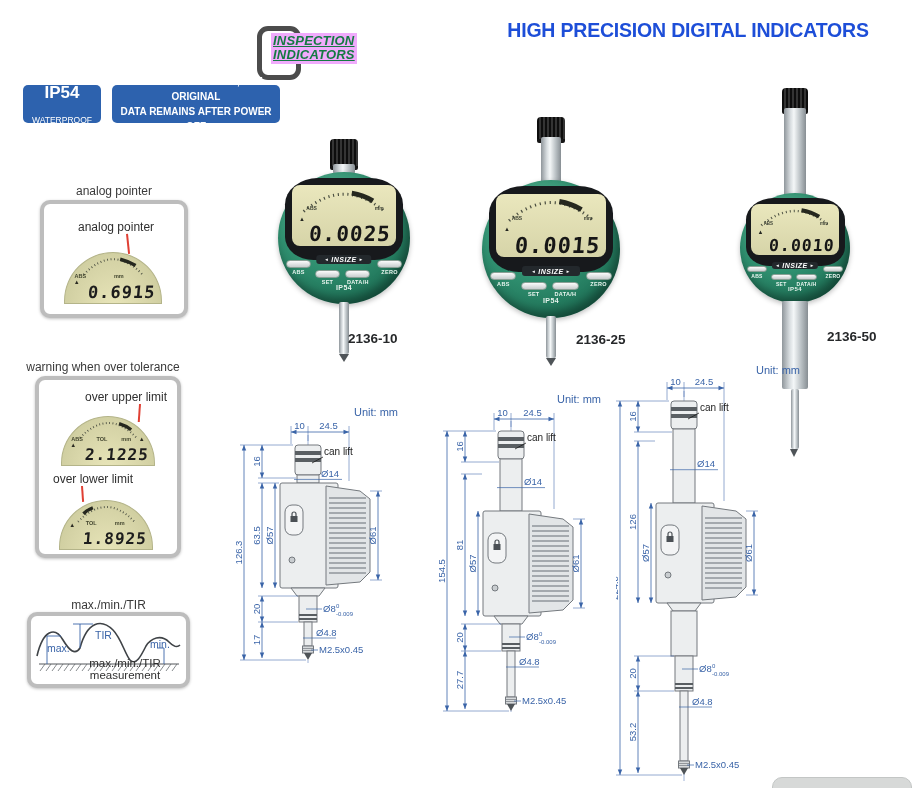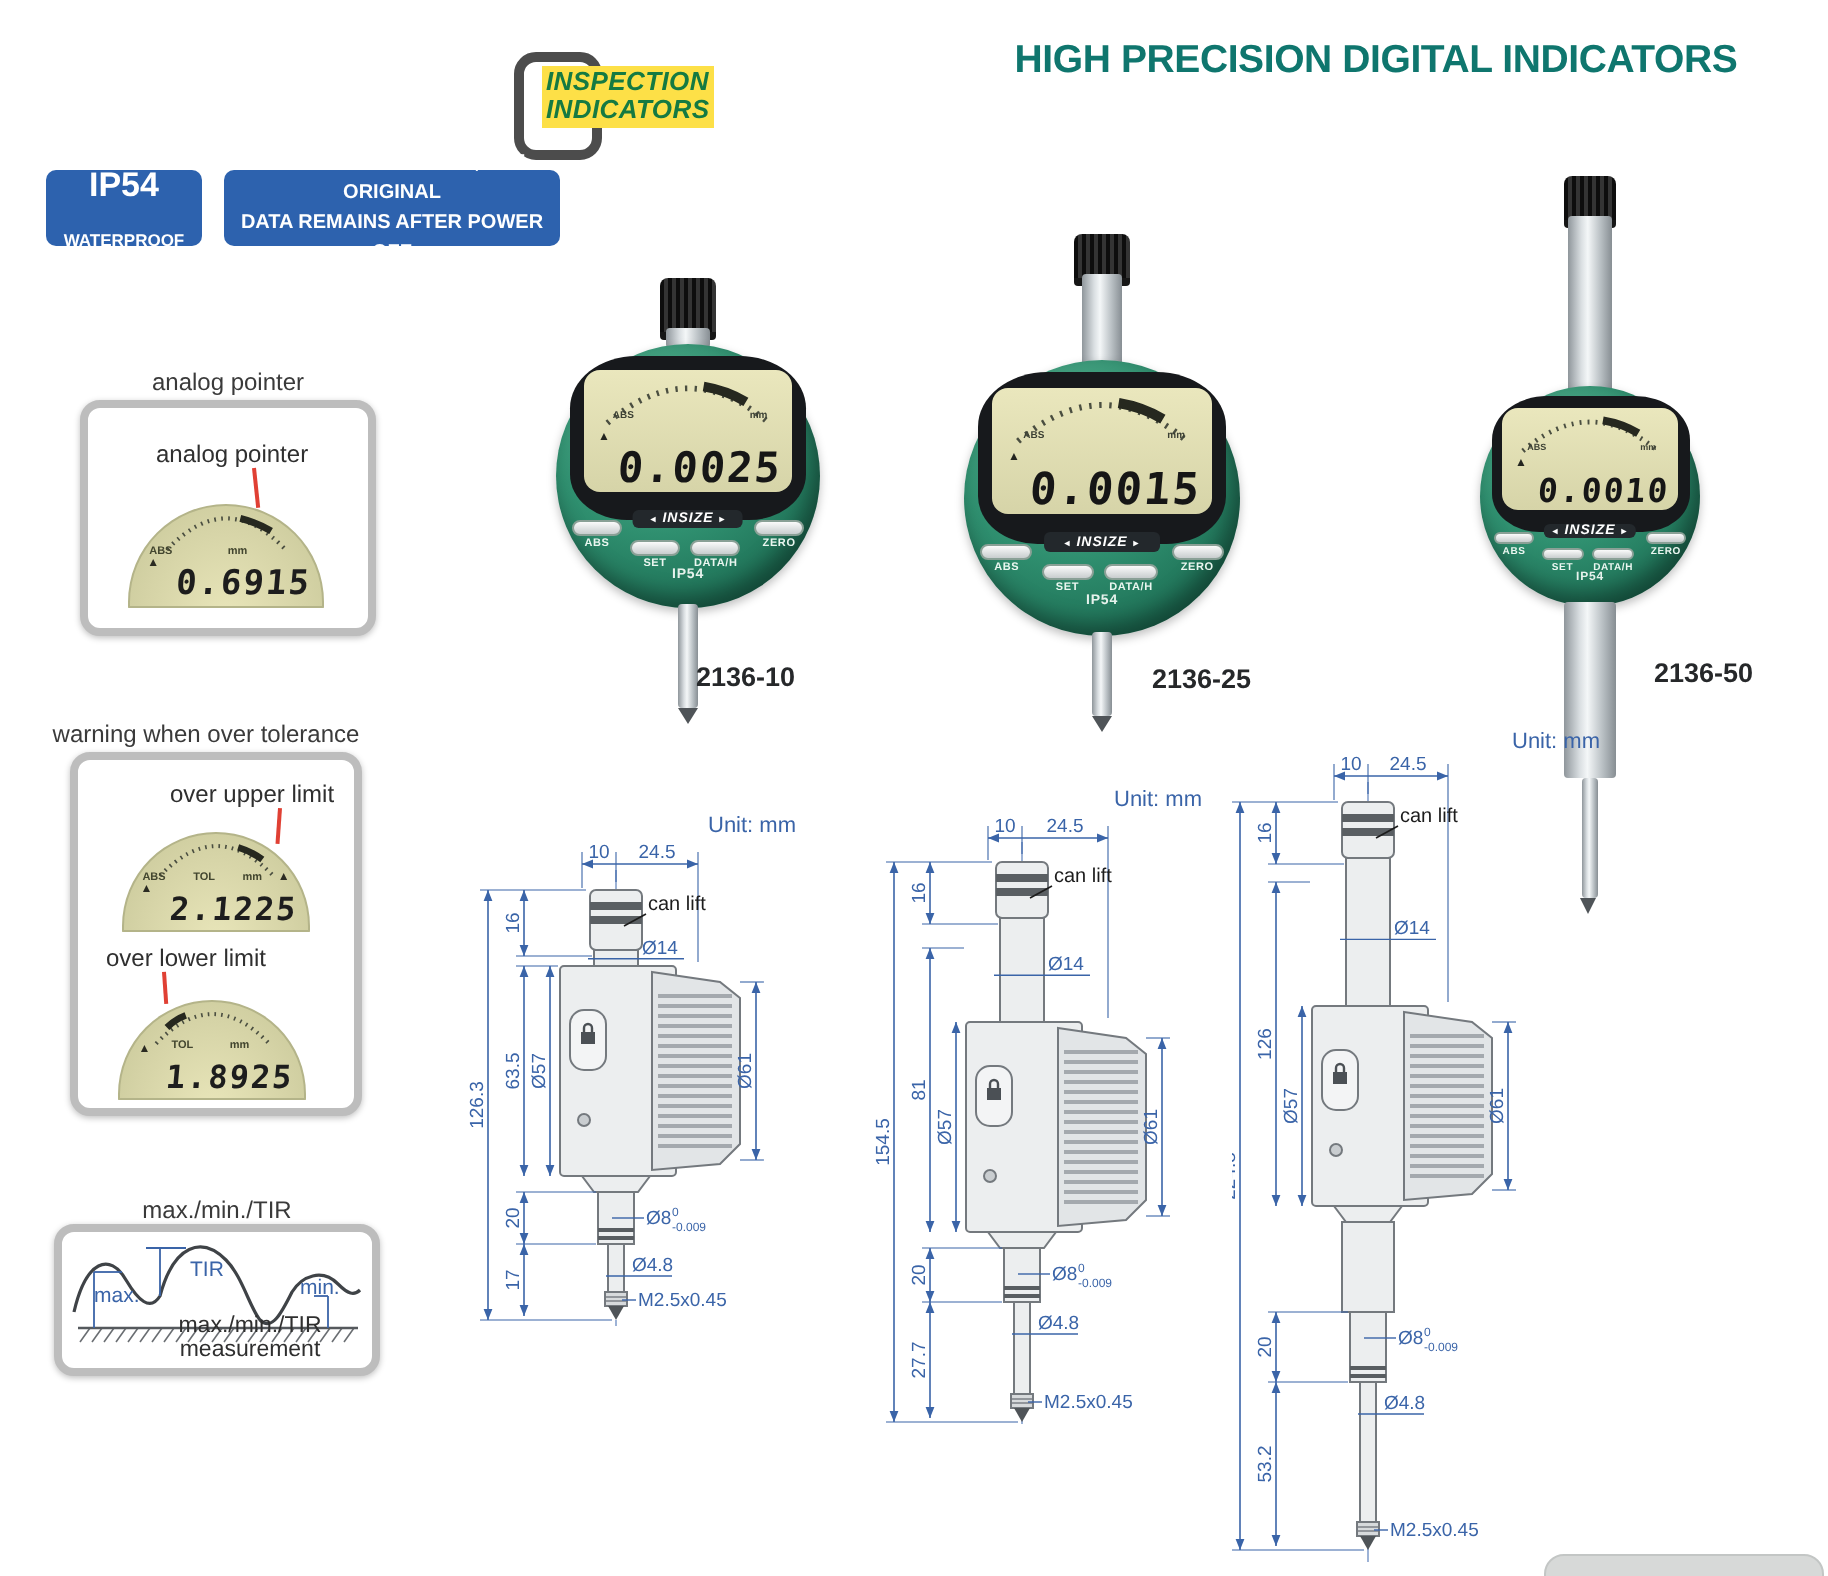--- a/index.html
+++ b/index.html
@@ -5,29 +5,29 @@
   html,body{margin:0;padding:0;background:#fff;}
   .page{position:relative;width:914px;height:788px;background:#ffffff;overflow:hidden;
         font-family:"Liberation Sans",sans-serif;-webkit-font-smoothing:antialiased;}
 
   
   .attention{position:absolute;left:23px;top:25px;width:198px;height:38px;background:#f3c71d;
              border-radius:5px;color:#8c2114;font-weight:bold;font-size:9.5px;line-height:1.45;
              display:flex;flex-direction:column;justify-content:center;align-items:center;text-align:center;}
   .cert{position:absolute;left:257px;top:24px;width:130px;height:52px;}
   .cert .bracket{position:absolute;left:0;top:2px;width:34px;height:44px;border:5px solid #4c4c4c;border-radius:11px;}
-  .cert .certtext{position:absolute;left:14px;top:9px;background:#fde047;padding:1px 2px;color:#157a42;
-                  font-style:italic;font-weight:bold;font-size:13px;line-height:1.1;letter-spacing:.2px;}
+  .cert .certtext{position:absolute;left:14px;top:9px;background:#f0abfc;padding:1px 2px;color:#157a42;
+                  font-style:italic;font-weight:bold;font-size:13px;line-height:1.1;letter-spacing:.2px;text-decoration:underline;}
   .title{position:absolute;left:478px;top:19px;width:420px;text-align:center;font-size:19.5px;
-         font-weight:bold;color:#0f766e;letter-spacing:-.2px;}
+         font-weight:bold;color:#1d4ed8;letter-spacing:-.2px;}
   .badge{position:absolute;background:#2d62ae;border-radius:5px;color:#fff;display:flex;
          flex-direction:column;justify-content:center;align-items:center;text-align:center;}
   .ip54{left:23px;top:85px;width:78px;height:38px;}
   .ip54 .l1{font-size:17px;font-weight:bold;line-height:1;}
-  .ip54 .l2{font-size:8.5px;font-weight:bold;margin-top:14px;}
+  .ip54 .l2{font-size:8.5px;font-weight:normal;margin-top:14px;}
   .encoder{left:112px;top:85px;width:168px;height:38px;font-size:10px;font-weight:bold;line-height:1.5;}
 
   
   .cap-label{position:absolute;font-size:12px;color:#3a3a3a;text-align:center;}
   .panel{position:absolute;background:#fff;border:4px solid #bdbdbd;border-radius:10px;
          box-shadow:0 1px 3px rgba(0,0,0,.25);}
   .ann{position:absolute;font-size:12px;color:#2f2f2f;white-space:nowrap;}
   .redline{position:absolute;width:1.5px;background:#e04034;transform-origin:top center;}
 
   .disp{position:absolute;background:radial-gradient(ellipse at 50% 115%,#e9e6ba 0%,#d5d3a6 60%,#c6c697 100%);

